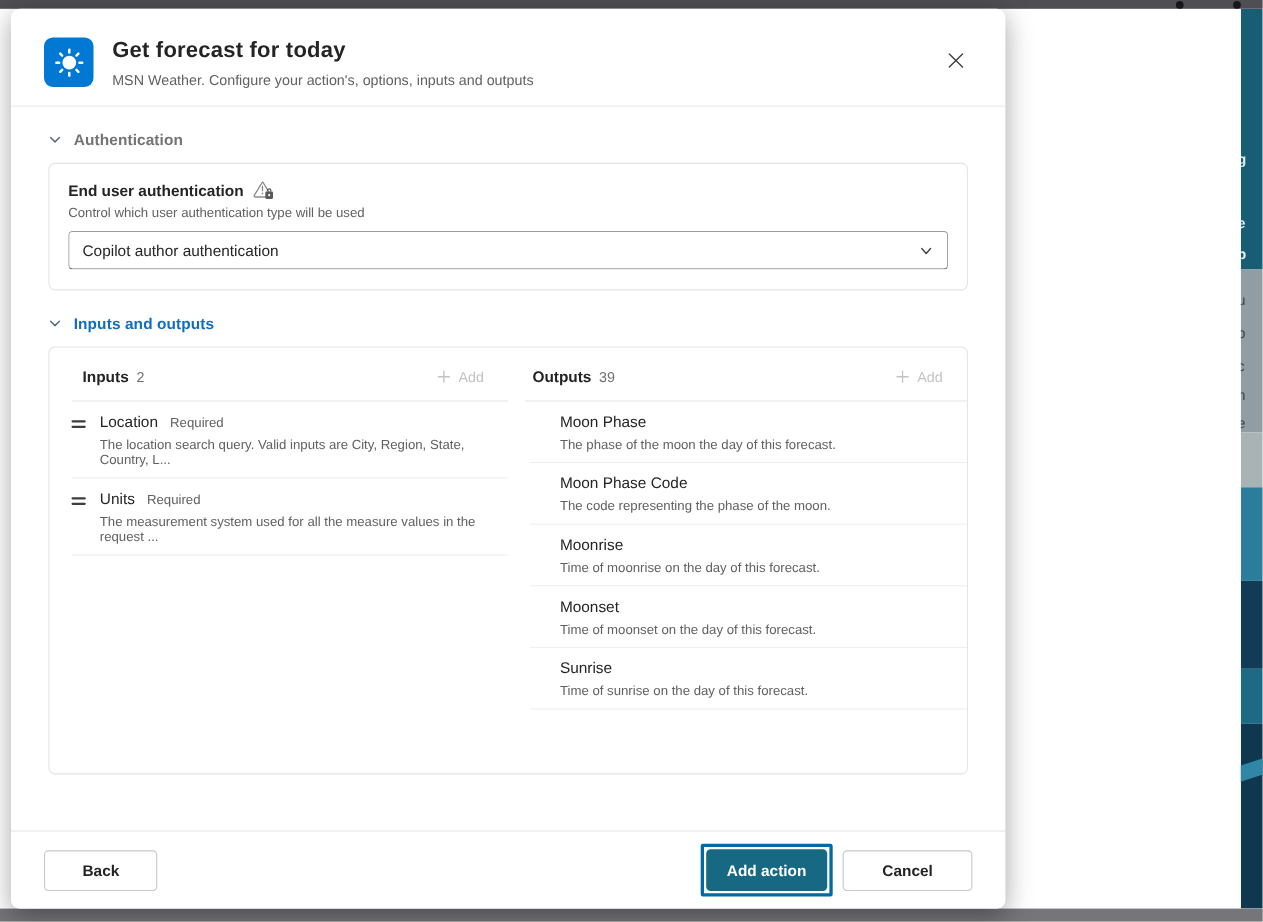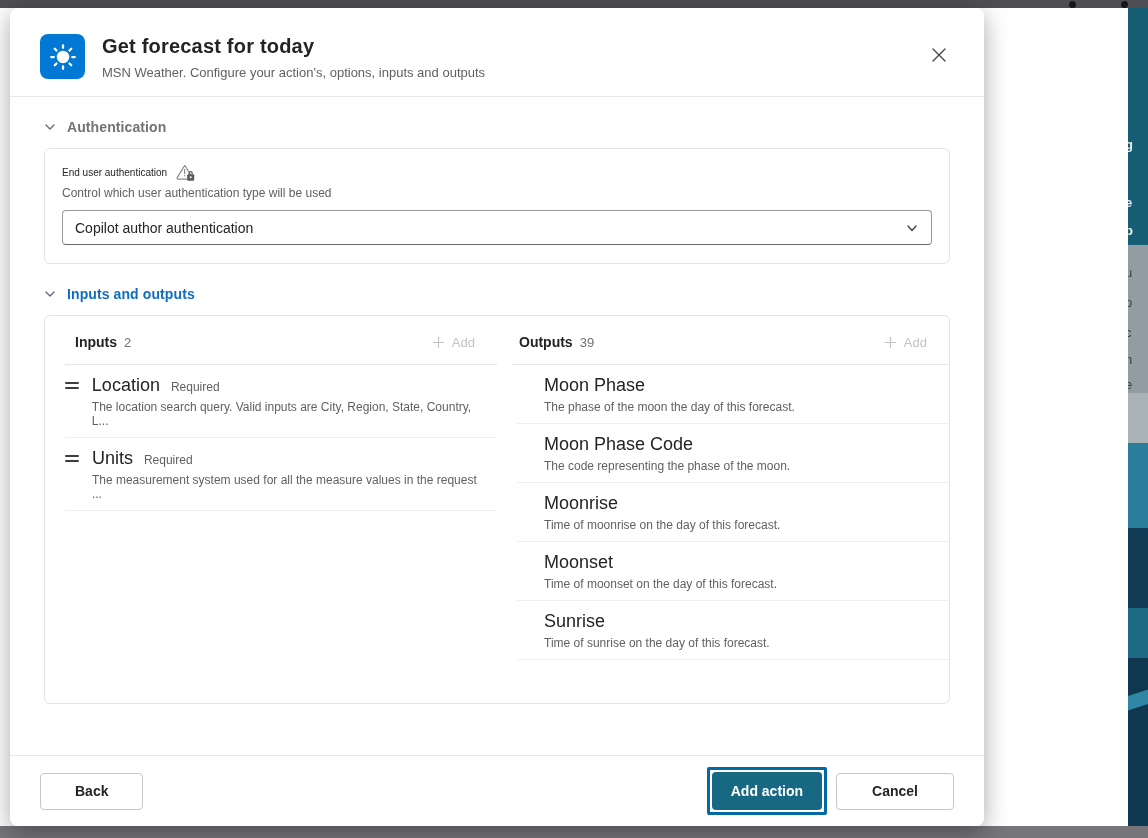--- a/index.html
+++ b/index.html
@@ -19,21 +19,21 @@
   .rs-b4 { top:435px; height:85px; background:#2a7e9b; }
   .rs-b5 { top:520px; height:80px; background:#123c55; }
   .rs-b6 { top:600px; height:50px; background:#1d6a85; }
   .rs-b7 { top:650px; height:168px; background:#0f3850; }
   .rs-slash { position:absolute; top:685px; left:-6px; width:32px; height:14px; background:#2f87a5; transform:rotate(-18deg); }
   .frag { position:absolute; left:-3px; width:22px; font-size:13px; line-height:13px; }
   .frag-light { color:#e8eef0; font-weight:bold; }
   .frag-dark { color:#394449; }
 
   
-  .dialog { position:absolute; left:10px; top:8px; width:974px; height:818px;
+  .dialog { position:absolute; left:10px; top:8px; width:904px; height:818px;
     background:#fff; border-radius:8px; box-shadow:0 6px 24px rgba(0,0,0,.35); overflow:hidden; }
 
   .dlg-header { position:relative; padding:26px 30px 16px 30px; }
   .hdr-row { display:flex; align-items:flex-start; }
   .app-icon { width:45px; height:45px; border-radius:8px; display:flex; align-items:center; justify-content:center; flex:0 0 45px; }
   .hdr-text { margin-left:17px; padding-top:1px; }
   .dlg-title { font-size:20px; font-weight:bold; color:#242424; letter-spacing:.2px; }
   .dlg-subtitle { margin-top:7px; font-size:13px; color:#616161; }
   .close-btn { position:absolute; right:32px; top:34px; width:26px; height:26px; display:flex;
     align-items:center; justify-content:center; cursor:pointer; background:none; border:none; }
@@ -42,42 +42,42 @@
   .dlg-body { padding:0 34px; }
 
   .section-head { display:flex; align-items:center; gap:11px; margin-top:22px; cursor:pointer; }
   .section-label { font-size:14px; font-weight:bold; letter-spacing:.1px; }
 
   .card { border:1px solid #e4e4e4; border-radius:6px; margin-top:13px; background:#fff; }
 
   
   .auth-card { padding:14px 17px 18px 17px; }
   .field-label-row { display:flex; align-items:center; gap:8px; }
-  .field-label { font-size:10px; font-weight:normal; color:#242424; }
+  .field-label { font-size:14px; font-weight:bold; color:#242424; }
   .field-desc { margin-top:4px; font-size:12px; color:#616161; }
   .dropdown { margin-top:10px; height:35px; border:1px solid #9a9a9a; border-bottom-color:#6b6b6b;
     border-radius:4px; display:flex; align-items:center; padding:0 12px; cursor:pointer; background:#fff; }
   .dropdown-value { flex:1; font-size:14px; color:#242424; }
 
   
   .io-card { display:flex; height:389px; overflow:hidden; }
   .io-col { width:50%; padding-top:12px; }
   .io-col-head { display:flex; align-items:center; padding:0 22px 0 30px; height:28px; }
   .io-col-title { font-size:14px; font-weight:bold; color:#242424; }
   .io-col-count { font-size:13px; color:#707070; margin-left:7px; }
   .add-btn { margin-left:auto; display:flex; align-items:center; gap:7px; background:none; border:none;
     color:#c3c3c3; font-size:13px; font-family:inherit; cursor:default; }
   .io-head-divider { border-bottom:1px solid #e6e6e6; margin:8px 0 0 20px; }
   .io-list { }
   .io-row { display:flex; align-items:flex-start; padding:10px 10px 9px 0; border-bottom:1px solid #eeeeee; }
   .in-row { margin-left:20px; }
   .out-row { margin-left:20px; padding-left:27px; }
   .drag-handle { width:14px; margin:7px 13px 0 0; cursor:grab; }
   .drag-handle span { display:block; height:2px; background:#3d3d3d; border-radius:1px; margin-bottom:3px; }
-  .io-row-name { font-size:18px; color:#242424; }
+  .io-row-name { font-size:14px; color:#242424; }
   .io-badge { font-size:12px; color:#616161; margin-left:11px; }
   .io-row-desc { font-size:12px; color:#616161; margin-top:4px; }
 
   
   .dlg-footer { position:absolute; left:0; bottom:0; width:100%; height:71px;
     border-top:1px solid #e6e6e6; display:flex; align-items:center; padding:0 30px; background:#fff; }
   .btn { height:37px; border-radius:4px; font-size:14px; font-weight:bold; font-family:inherit; cursor:pointer; }
   .btn-secondary { background:#fff; border:1px solid #c7c7c7; color:#242424; padding:0 34px; }
   .btn-primary { border:none; color:#fff; padding:0 19px; height:38px; }
   .footer-right { margin-left:auto; display:flex; align-items:center; gap:9px; }

